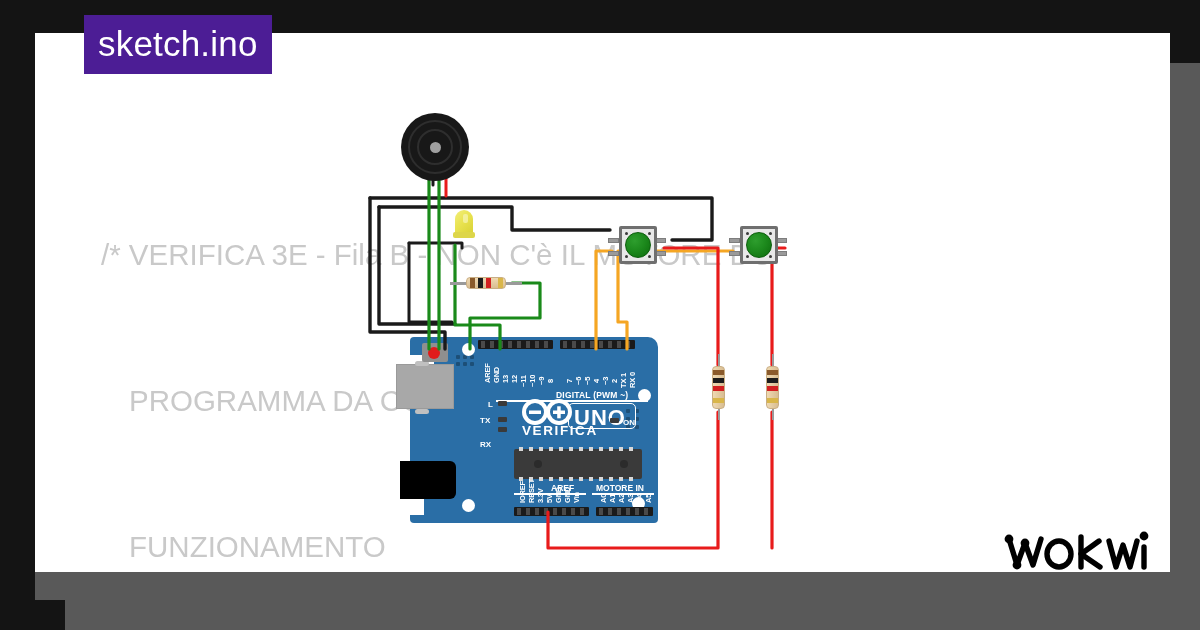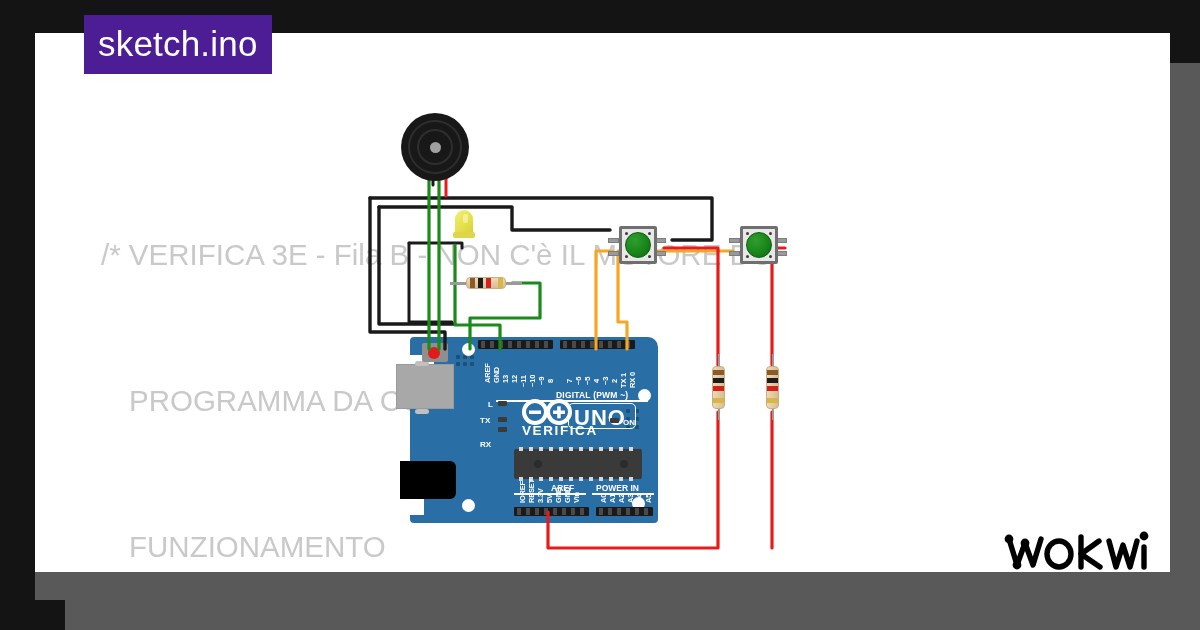--- a/index.html
+++ b/index.html
@@ -464,21 +464,21 @@
           <i style="left:82px;top:30px"></i>
             <i style="left:92px;top:30px"></i>
             <i style="left:102px;top:30px"></i>
             <i style="left:112px;top:30px"></i>
         </div>
       </div>
 
       <div class="powline"></div>
       <div class="analine"></div>
       <div class="power-lbl">AREF</div>
-      <div class="analog-lbl">POWER IN</div>
+      <div class="analog-lbl">MOTORE IN</div>
 
       <div class="pinlbl" style="left:108px; top:166px;">IOREF</div>
       <div class="pinlbl" style="left:117px; top:166px;">RESET</div>
       <div class="pinlbl" style="left:126px; top:166px;">3.3V</div>
       <div class="pinlbl" style="left:135px; top:166px;">5V</div>
       <div class="pinlbl" style="left:144px; top:166px;">GND</div>
       <div class="pinlbl" style="left:153px; top:166px;">GND</div>
       <div class="pinlbl" style="left:162px; top:166px;">Vin</div>
 
       <div class="pinlbl" style="left:189px; top:166px;">A0</div>

